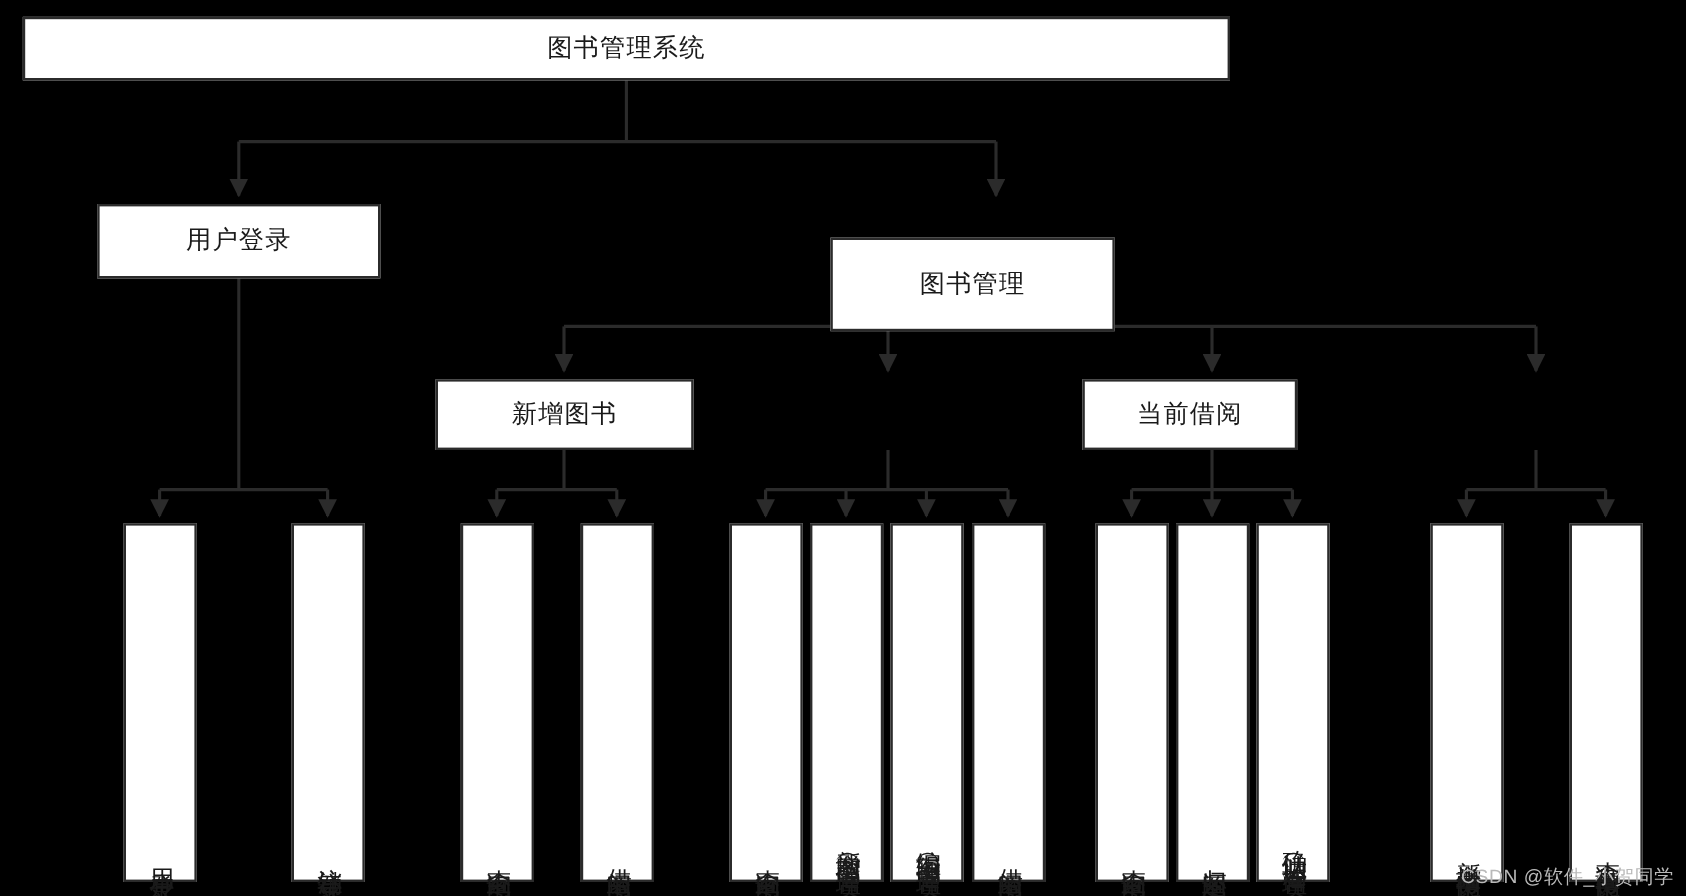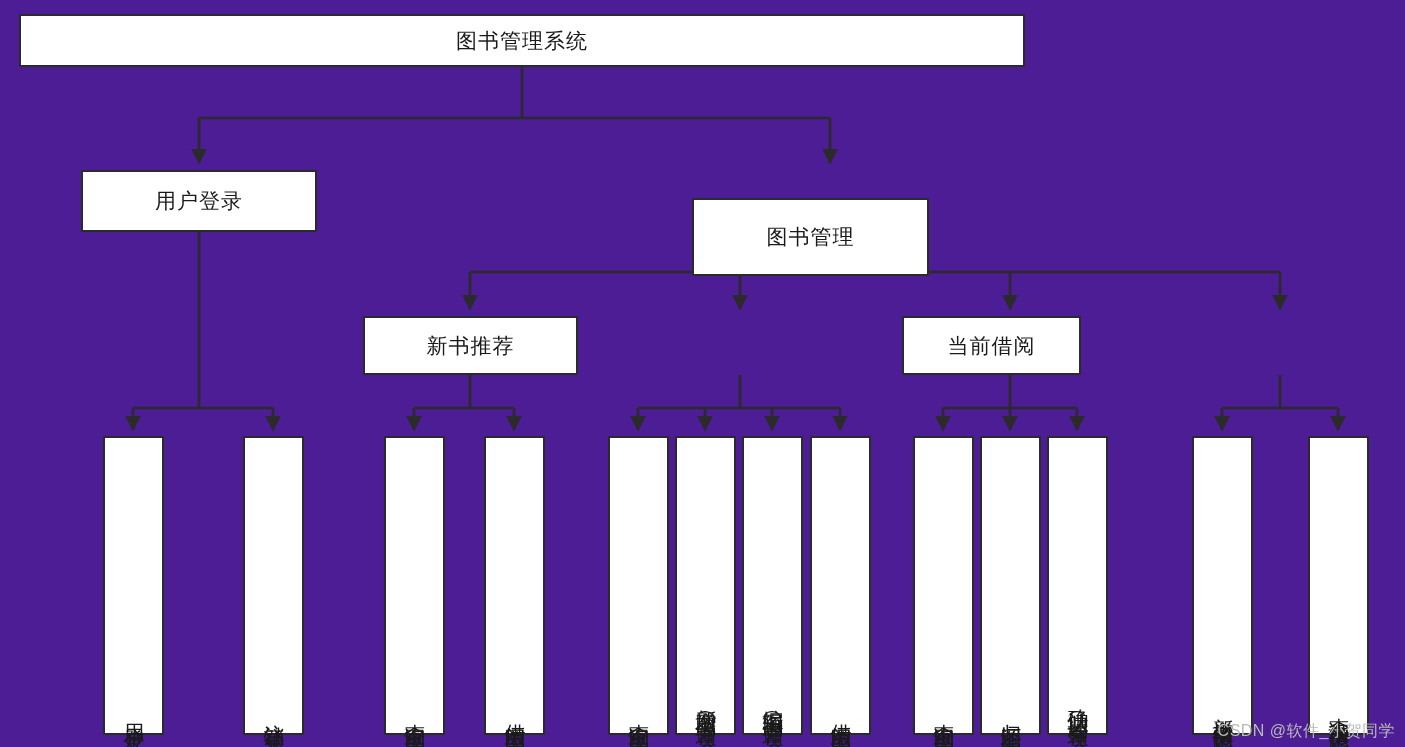--- a/index.html
+++ b/index.html
@@ -7,21 +7,21 @@
     padding: 0;
     background: #ffffff;
   }
   body {
     font-family: "Liberation Sans", "DejaVu Sans", sans-serif;
   }
   #diagram-root {
     position: relative;
     width: 1405px;
     height: 747px;
-    background: #4c1d95;
+    background: #000000;
     overflow: hidden;
   }
   #edge-layer {
     position: absolute;
     left: 0;
     top: 0;
     width: 1405px;
     height: 747px;
     pointer-events: none;
   }
@@ -131,21 +131,21 @@
   </div>
 
   <div class="node horiz" style="left:81px; top:170px; width:236px; height:62px;">
     <span class="node-label">用户登录</span>
   </div>
   <div class="node horiz" style="left:692px; top:170px; width:237px; height:78px;margin-top:28px;">
     <span class="node-label">图书管理</span>
   </div>
 
   <div class="node horiz" style="left:363px; top:316px; width:215px; height:59px;">
-    <span class="node-label">新书推荐</span>
+    <span class="node-label">新增图书</span>
   </div>
   <div class="node horiz" style="left:902px; top:316px; width:179px; height:59px;">
     <span class="node-label">当前借阅</span>
   </div>
 
   <div class="node vert" style="left:103px; top:436px; width:61px; height:299px;">
     <span class="node-label">用户登录</span>
   </div>
   <div class="node vert" style="left:243px; top:436px; width:61px; height:299px;">
     <span class="node-label">注销登录</span>

